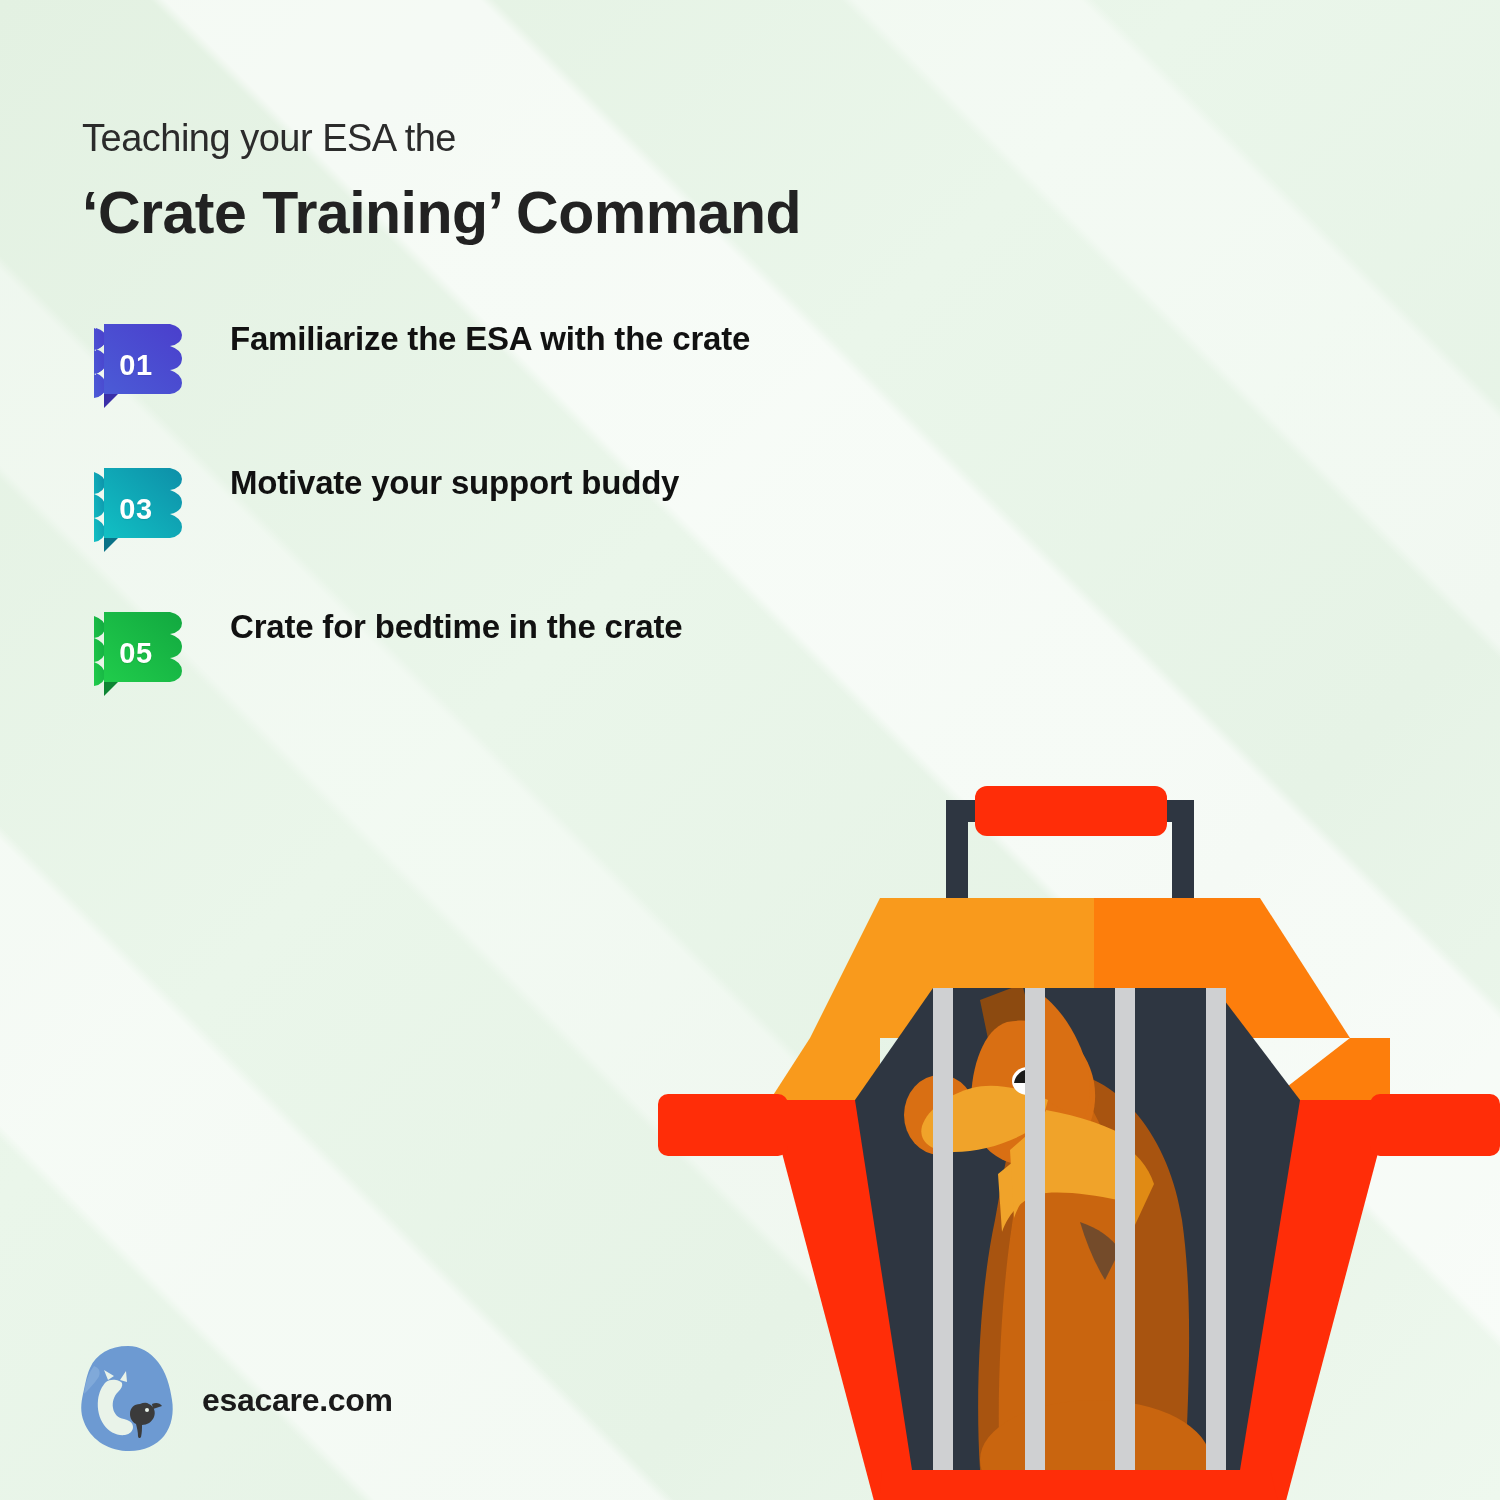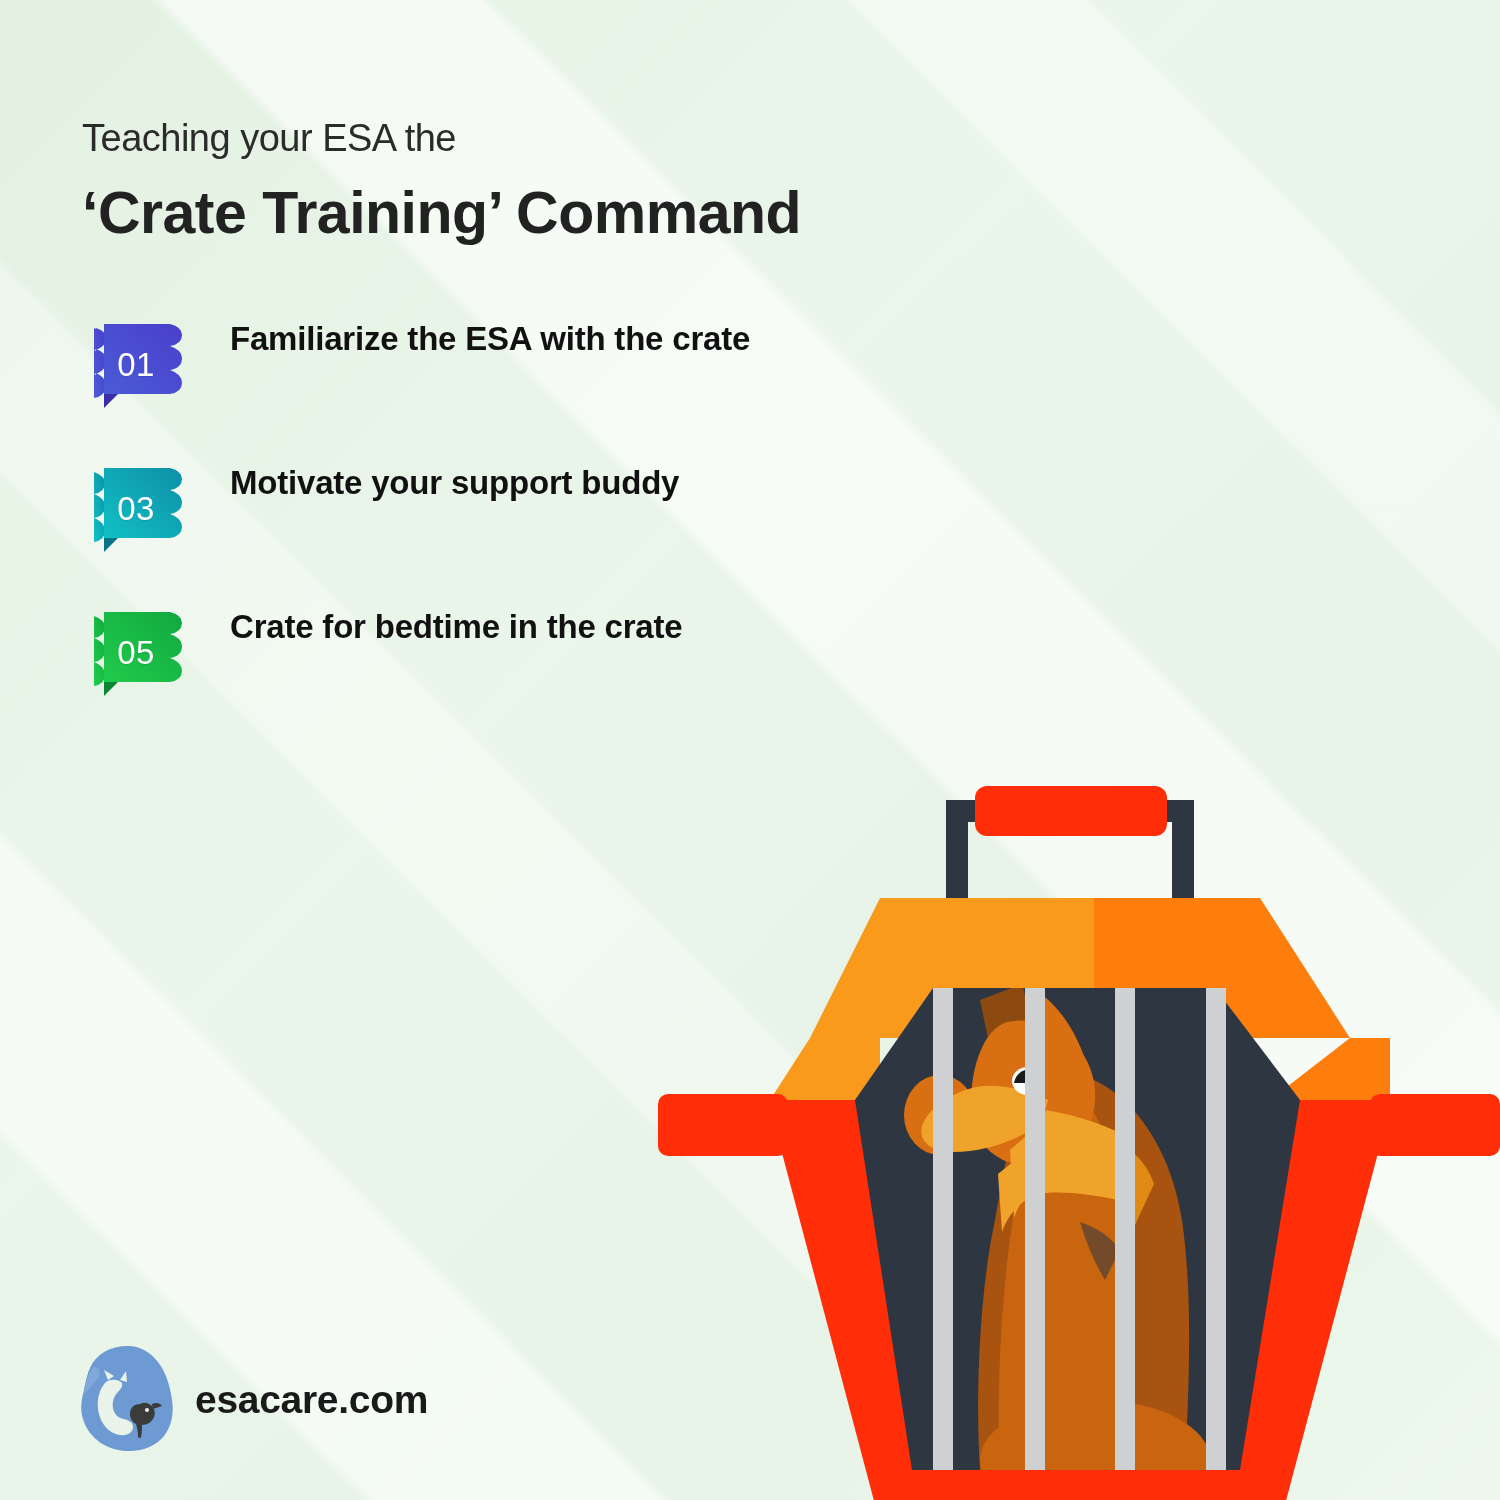--- a/index.html
+++ b/index.html
@@ -48,36 +48,36 @@
   
   .steps{position:absolute;left:78px;top:322px;width:760px;}
   .step{position:relative;height:86px;margin-bottom:58px;}
   .badge{
     position:absolute;left:0;top:0;width:112px;height:86px;
   }
   .badge svg{display:block;width:112px;height:86px;}
   .badge-num{
     position:absolute;left:0;top:0;width:112px;height:86px;
     display:flex;align-items:center;justify-content:center;
-    color:#ffffff;font-size:33px;font-weight:400;
+    color:#ffffff;font-size:29px;font-weight:700;
     letter-spacing:0.5px;padding-left:4px;box-sizing:border-box;
     text-shadow:0 1px 1px rgba(0,0,0,0.10);
   }
   .step-label{
     position:absolute;left:152px;top:-6px;width:600px;
     font-size:33px;line-height:46px;font-weight:bold;color:#111111;
     letter-spacing:-0.2px;
   }
 
   
   .footer{position:absolute;left:78px;top:1344px;display:flex;align-items:center;}
   .logo{width:98px;height:112px;flex:0 0 auto;}
   .logo svg{display:block;}
   .footer-text{
-    margin-left:19px;font-size:39px;font-weight:bold;color:#1a1a1a;
+    margin-left:26px;font-size:32px;font-weight:bold;color:#1a1a1a;
     letter-spacing:-0.3px;
   }
 
   
   .crate-art{position:absolute;left:650px;top:770px;width:850px;height:730px;}
   .crate-art svg{display:block;width:850px;height:730px;}
 </style>
 </head>
 <body>
 

